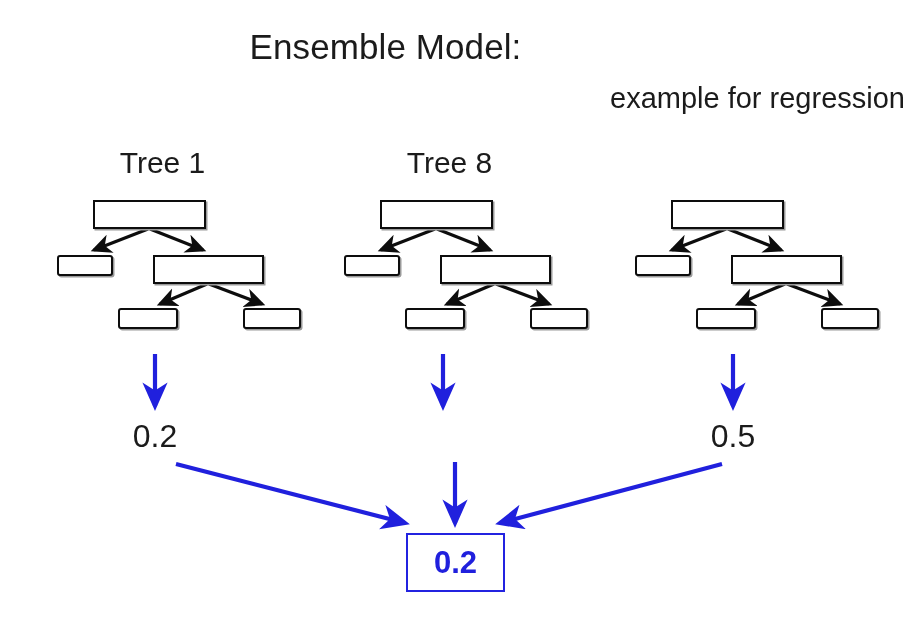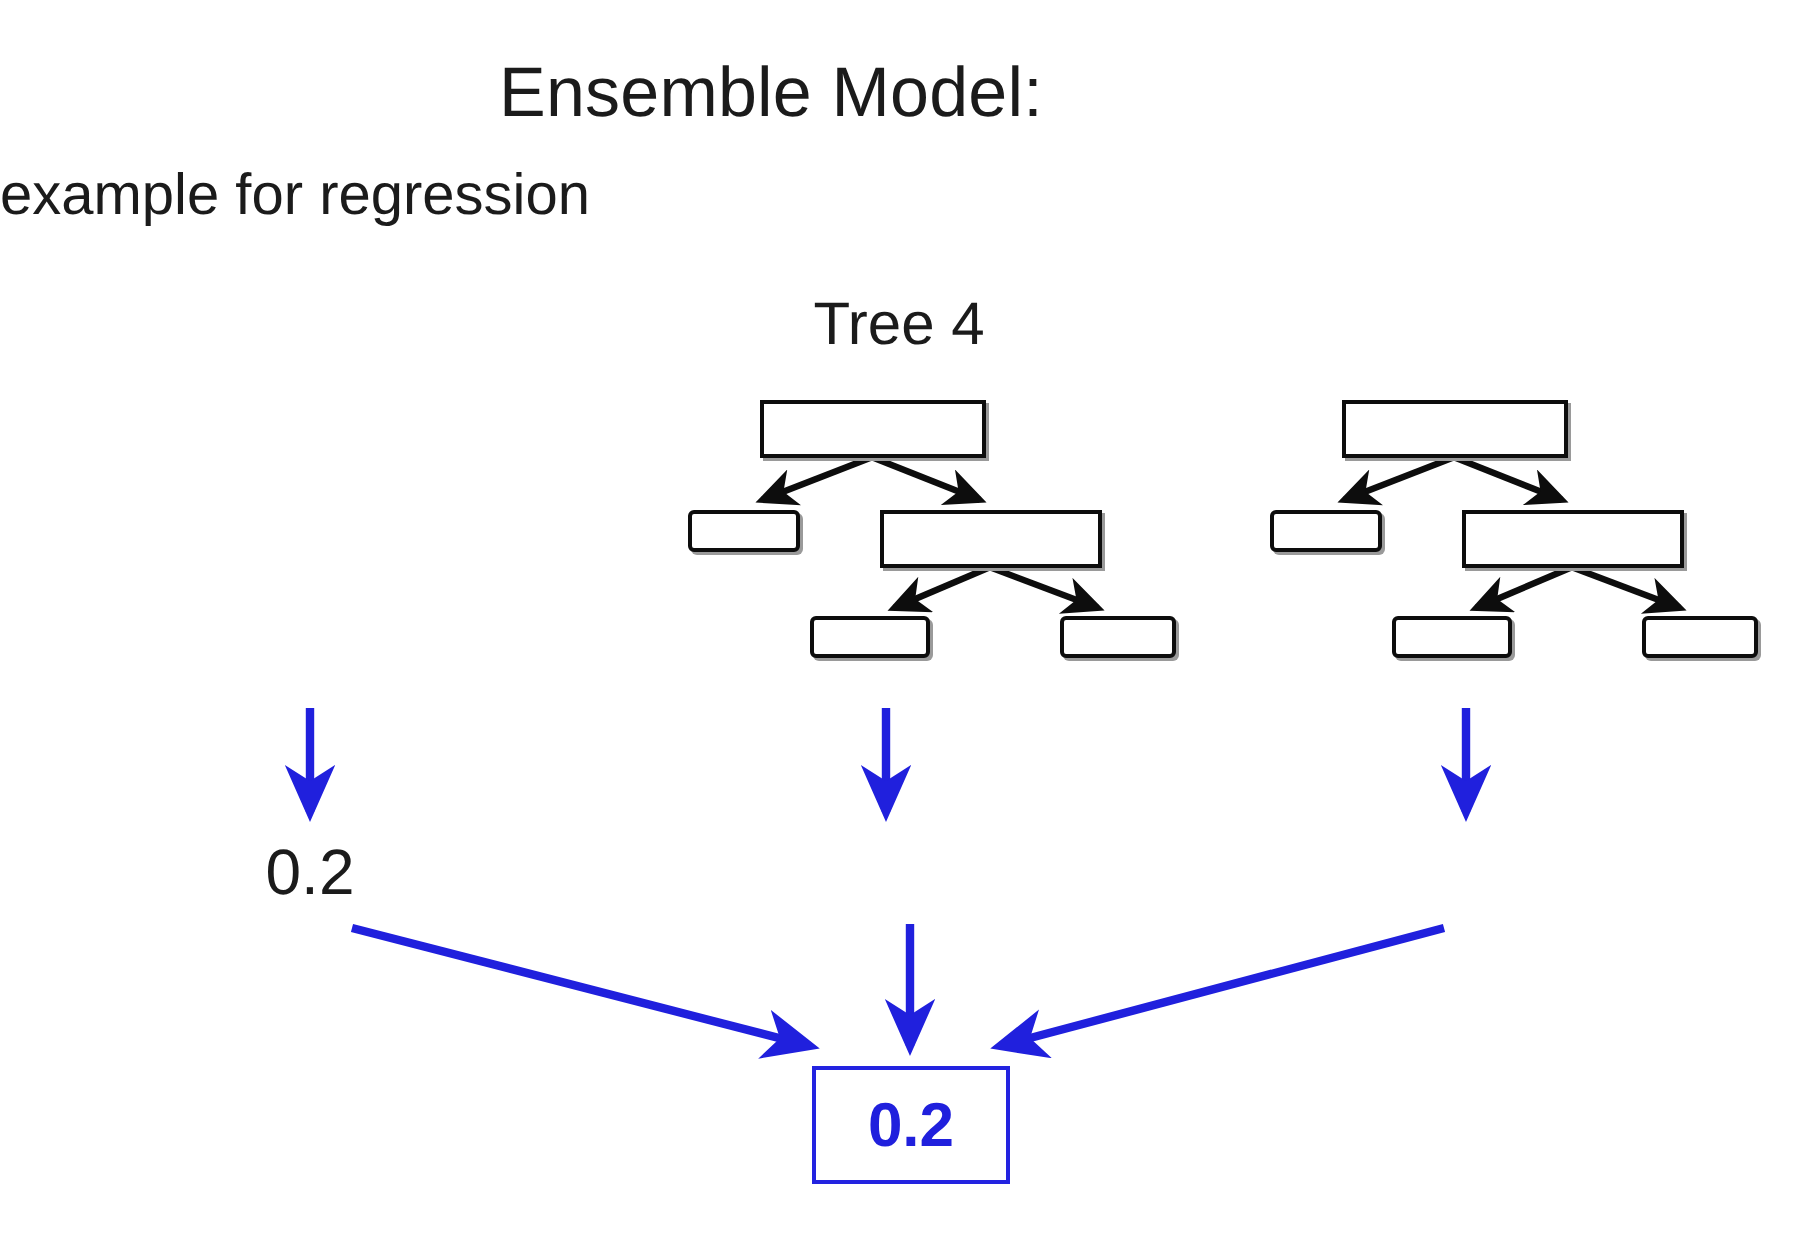--- a/index.html
+++ b/index.html
@@ -28,21 +28,21 @@
     line-height: 42px;
     font-weight: 400;
     color: #1b1b1b;
     letter-spacing: 0.1px;
   }
   .title-sub {
     position: absolute;
     left: 0;
     top: 80px;
     width: 905px;
-    text-align: left;
+    text-align: right;
     font-size: 29px;
     line-height: 36px;
     font-weight: 400;
     color: #1b1b1b;
   }
 
   
   .tree {
     position: absolute;
     top: 145px;
@@ -128,23 +128,46 @@
   }
 </style>
 </head>
 <body>
 
 <div id="canvas">
 
   <div class="title-main">Ensemble Model:</div>
   <div class="title-sub">example for regression</div>
 
+  <div class="tree" style="left:40px;">
+    <div class="tree-label">Tree 1</div>
+
+    <svg class="tree-edges" viewBox="0 0 300 200">
+      <defs>
+        <marker id="ahBlack1" markerWidth="7" markerHeight="7" refX="5.4" refY="3" orient="auto">
+          <path d="M0,0 L6.5,3 L0,6 L1.8,3 Z" fill="#0d0d0d"></path>
+        </marker>
+      </defs>
+      <g stroke="#0d0d0d" stroke-width="3.2" fill="none">
+        <path d="M108,84 L54,105" marker-end="url(#ahBlack1)"></path>
+        <path d="M110,84 L163,105" marker-end="url(#ahBlack1)"></path>
+        <path d="M167,139 L120,159" marker-end="url(#ahBlack1)"></path>
+        <path d="M169,139 L222,159" marker-end="url(#ahBlack1)"></path>
+      </g>
+    </svg>
+
+    <div class="node node-root"></div>
+    <div class="node node-l1-left"></div>
+    <div class="node node-l1-right"></div>
+    <div class="node node-l2-left"></div>
+    <div class="node node-l2-right"></div>
+  </div>
 
   <div class="tree" style="left:327px;">
-    <div class="tree-label">Tree 4</div>
+    <div class="tree-label">Tree 8</div>
 
     <svg class="tree-edges" viewBox="0 0 300 200">
       <defs>
         <marker id="ahBlack2" markerWidth="7" markerHeight="7" refX="5.4" refY="3" orient="auto">
           <path d="M0,0 L6.5,3 L0,6 L1.8,3 Z" fill="#0d0d0d"></path>
         </marker>
       </defs>
       <g stroke="#0d0d0d" stroke-width="3.2" fill="none">
         <path d="M108,84 L54,105" marker-end="url(#ahBlack2)"></path>
         <path d="M110,84 L163,105" marker-end="url(#ahBlack2)"></path>
@@ -197,18 +220,19 @@
     </g>
 
     <g stroke="#2020dd" stroke-width="4.2" fill="none">
       <path d="M176,464 L405,523" marker-end="url(#ahBlue)"></path>
       <path d="M455,462 L455,523" marker-end="url(#ahBlue)"></path>
       <path d="M722,464 L500,523" marker-end="url(#ahBlue)"></path>
     </g>
   </svg>
 
   <div class="pred-value" style="left:85px;">0.2</div>
+  <div class="pred-value" style="left:663px;">0.5</div>
 
   <div class="result-box">
     <span class="result-text">0.2</span>
   </div>
 
 </div>
 
 </body></html>

